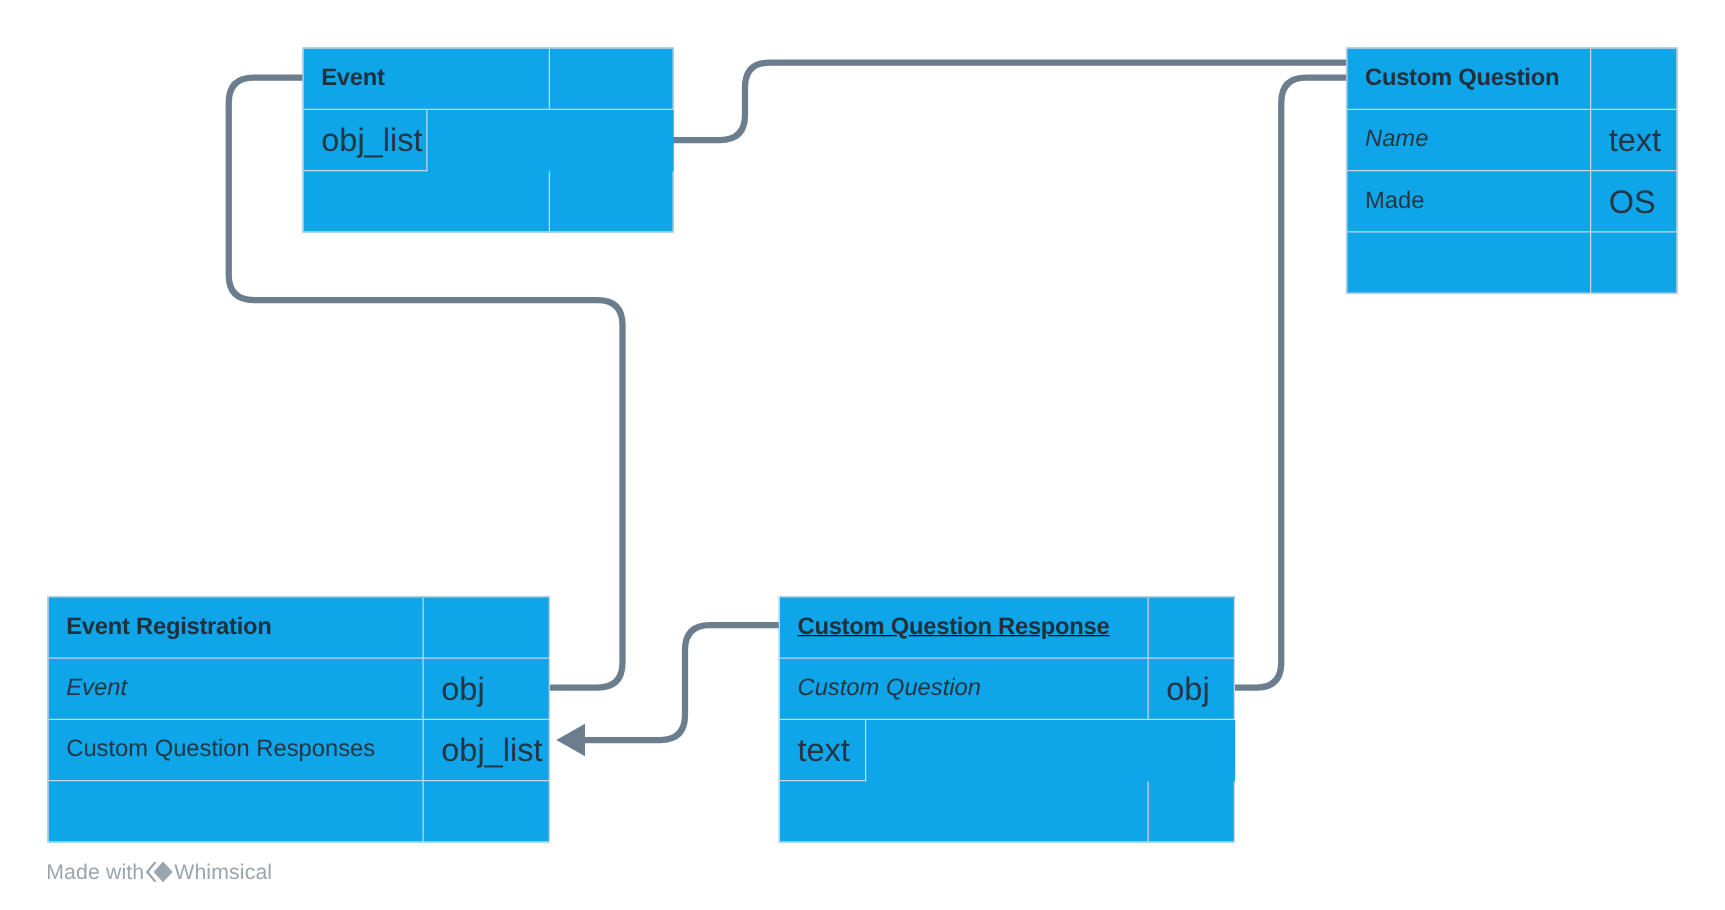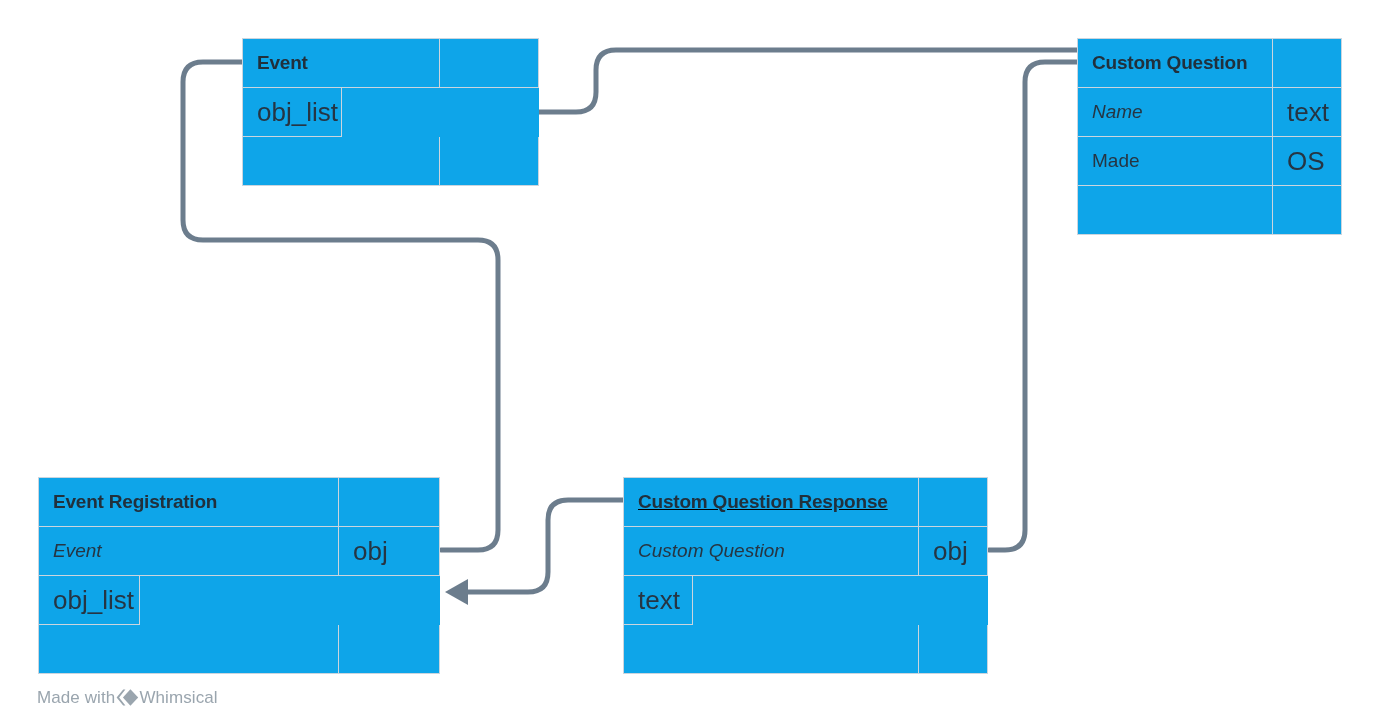--- a/index.html
+++ b/index.html
@@ -195,20 +195,23 @@
       </div>
       <div class="erow" style="height: 49px;">
         <div class="cell name" style="width: 301px;">
           <span class="field-text ital">Event</span>
         </div>
         <div class="cell type" style="width: 101px;">
           <span class="type-text">obj</span>
         </div>
       </div>
       <div class="erow" style="height: 49px;">
+        <div class="cell name" style="width: 301px;">
+          <span class="field-text">Custom Question Responses</span>
+        </div>
         <div class="cell type" style="width: 101px;">
           <span class="type-text">obj_list</span>
         </div>
       </div>
       <div class="erow" style="height: 49px;">
         <div class="cell name" style="width: 301px;">
           <span class="field-text"></span>
         </div>
         <div class="cell type" style="width: 101px;">
           <span class="type-text"></span>

